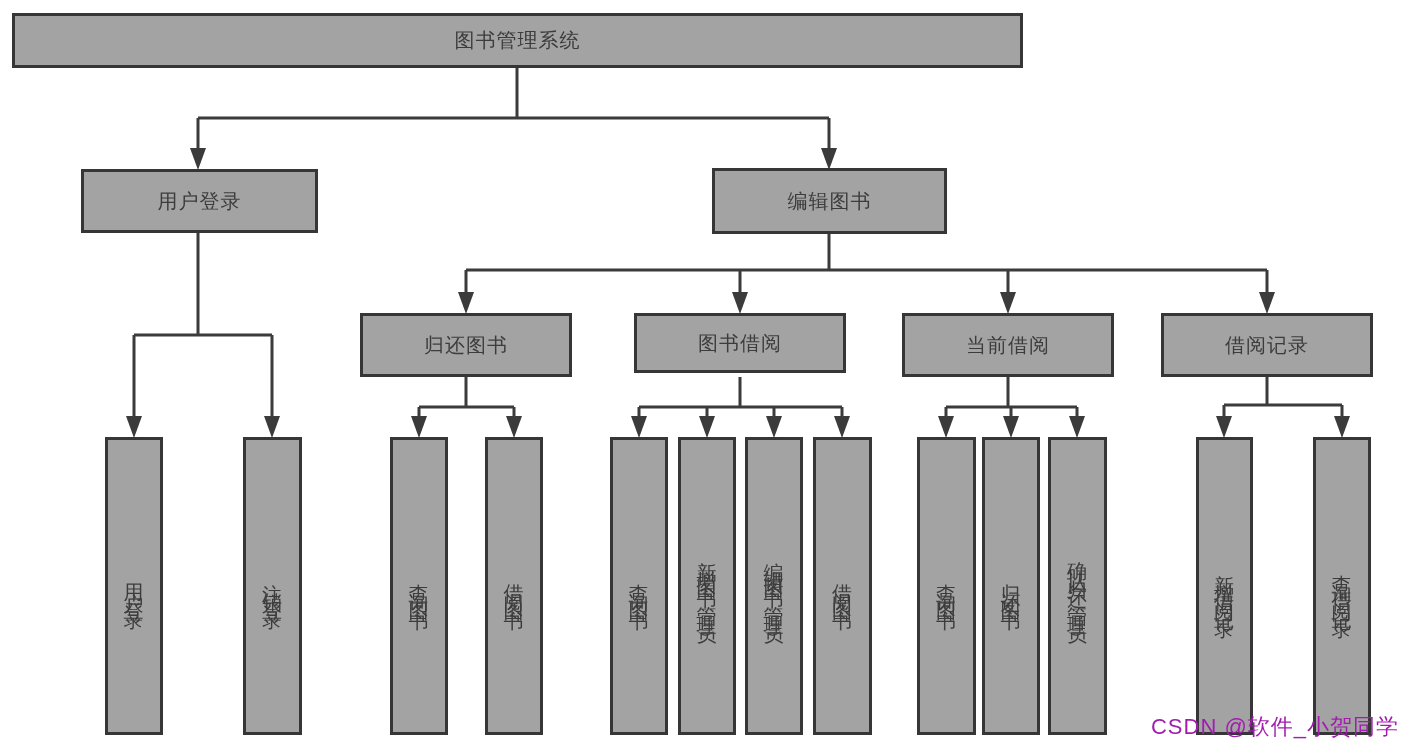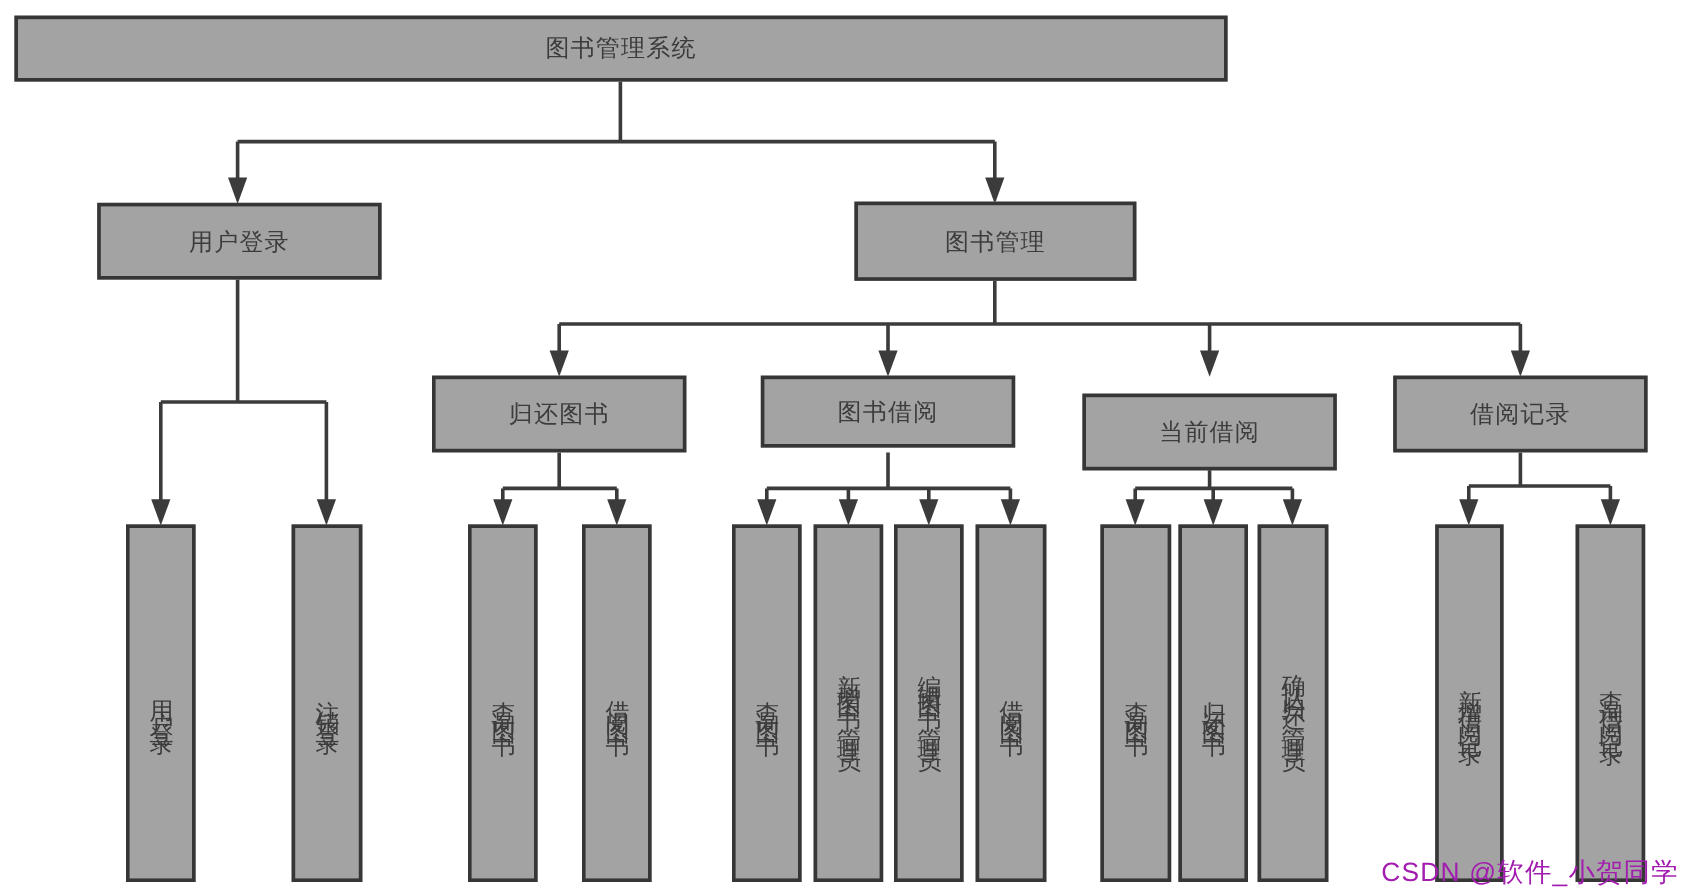--- a/index.html
+++ b/index.html
@@ -95,30 +95,30 @@
   </svg>
 
   <div class="box" style="left:12px; top:13px; width:1011px; height:55px;">
     <span class="hlabel">图书管理系统</span>
   </div>
 
   <div class="box" style="left:81px; top:169px; width:237px; height:64px;">
     <span class="hlabel">用户登录</span>
   </div>
   <div class="box" style="left:712px; top:168px; width:235px; height:66px;">
-    <span class="hlabel">图书管理</span>
+    <span class="hlabel">编辑图书</span>
   </div>
 
   <div class="box" style="left:360px; top:313px; width:212px; height:64px;">
     <span class="hlabel">归还图书</span>
   </div>
   <div class="box" style="left:634px; top:313px; width:212px; height:60px;">
     <span class="hlabel">图书借阅</span>
   </div>
-  <div class="box" style="left:902px; top:313px; width:212px; height:64px;margin-top:15px;">
+  <div class="box" style="left:902px; top:313px; width:212px; height:64px;">
     <span class="hlabel">当前借阅</span>
   </div>
   <div class="box" style="left:1161px; top:313px; width:212px; height:64px;">
     <span class="hlabel">借阅记录</span>
   </div>
 
   <div class="box leaf" style="left:105px; width:58px;">
     <span class="vtext">用户登录</span>
   </div>
   <div class="box leaf" style="left:243px; width:59px;">

